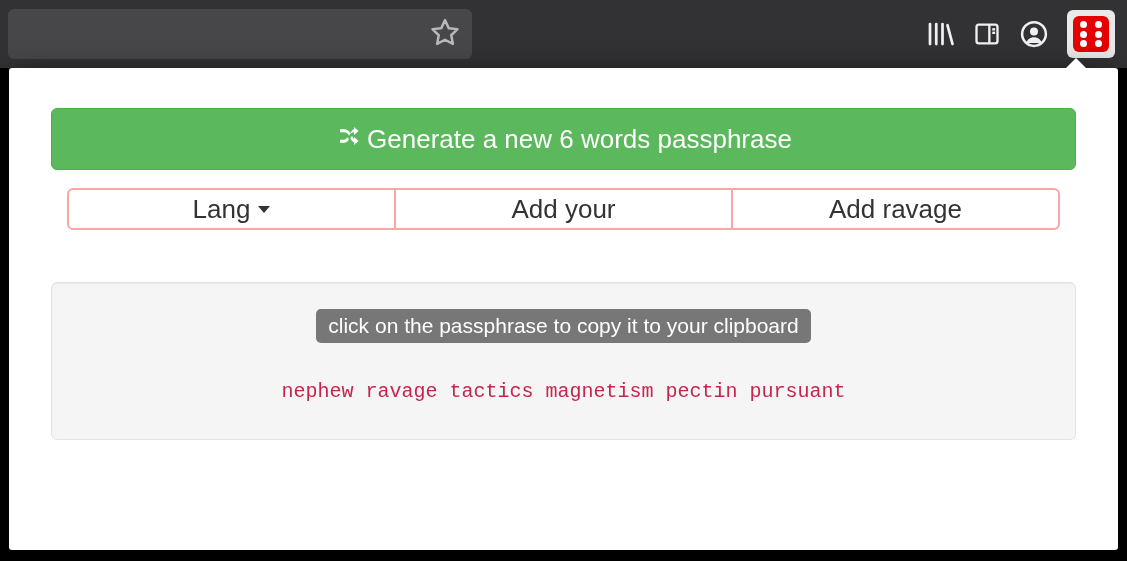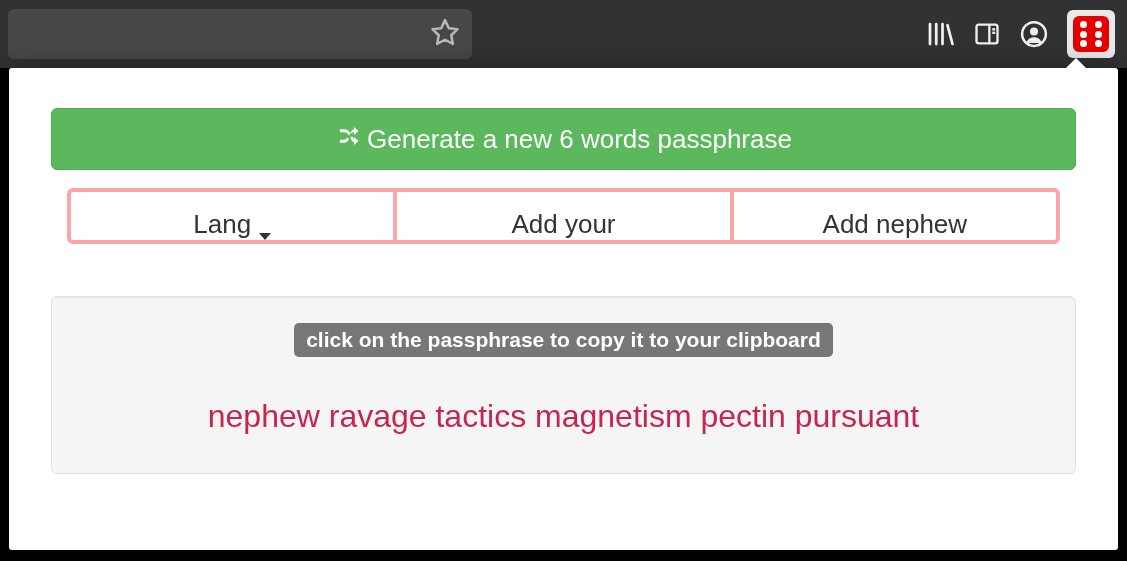--- a/index.html
+++ b/index.html
@@ -107,28 +107,28 @@
   cursor: pointer;
 }
 
 .btn-group {
   display: flex;
   margin-top: 18px;
   width: 100%;
 }
 .btn-group .btn {
   flex: 1;
-  height: 56px;
+  height: 42px;
   background: #fff;
-  border: 4px solid #fca5a5;
+  border: 2px solid #fca5a5;
   color: #333;
   font-size: 26px;
   font-weight: 400;
   display: flex;
-  align-items: flex-end;
+  align-items: center;
   justify-content: center;
   cursor: pointer;
 }
 .btn-group .btn:first-child {
   border-top-left-radius: 6px;
   border-bottom-left-radius: 6px;
   margin-left: 16px;
   flex: 0.97;
 }
 .btn-group .btn:not(:first-child) { border-left: none; }
@@ -155,31 +155,31 @@
   border-radius: 6px;
   padding: 26px 20px 30px;
   text-align: center;
   box-shadow: inset 0 1px 1px rgba(0,0,0,.05);
 }
 .hint {
   display: inline-block;
   background: #777;
   color: #fff;
   font-size: 21px;
-  font-weight: 700;
+  font-weight: 400;
   padding: 5px 12px;
   border-radius: 5px;
   margin-bottom: 32px;
 }
 .passphrases {
   text-align: center;
 }
 .pass {
-  font-family: Liberation Sans, sans-serif;
-  font-size: 32px;
+  font-family: Liberation Mono, monospace;
+  font-size: 20px;
   color: #c7254e;
   line-height: 1.7;
   cursor: pointer;
   white-space: nowrap;
 }
 </style>
 </head>
 <body>
 
 <div class="toolbar">
@@ -242,21 +242,21 @@
 
   <div class="btn-group">
     <div class="btn">
       <span>Lang</span>
       <span class="caret"></span>
     </div>
     <div class="btn">
       <span>Add your</span>
     </div>
     <div class="btn">
-      <span>Add nephew</span>
+      <span>Add ravage</span>
     </div>
   </div>
 
   <div class="well">
     <div class="hint">click on the passphrase to copy it to your clipboard</div>
     <div class="passphrases">
       <div class="pass">nephew ravage tactics magnetism pectin pursuant</div>
     </div>
   </div>
 </div>

